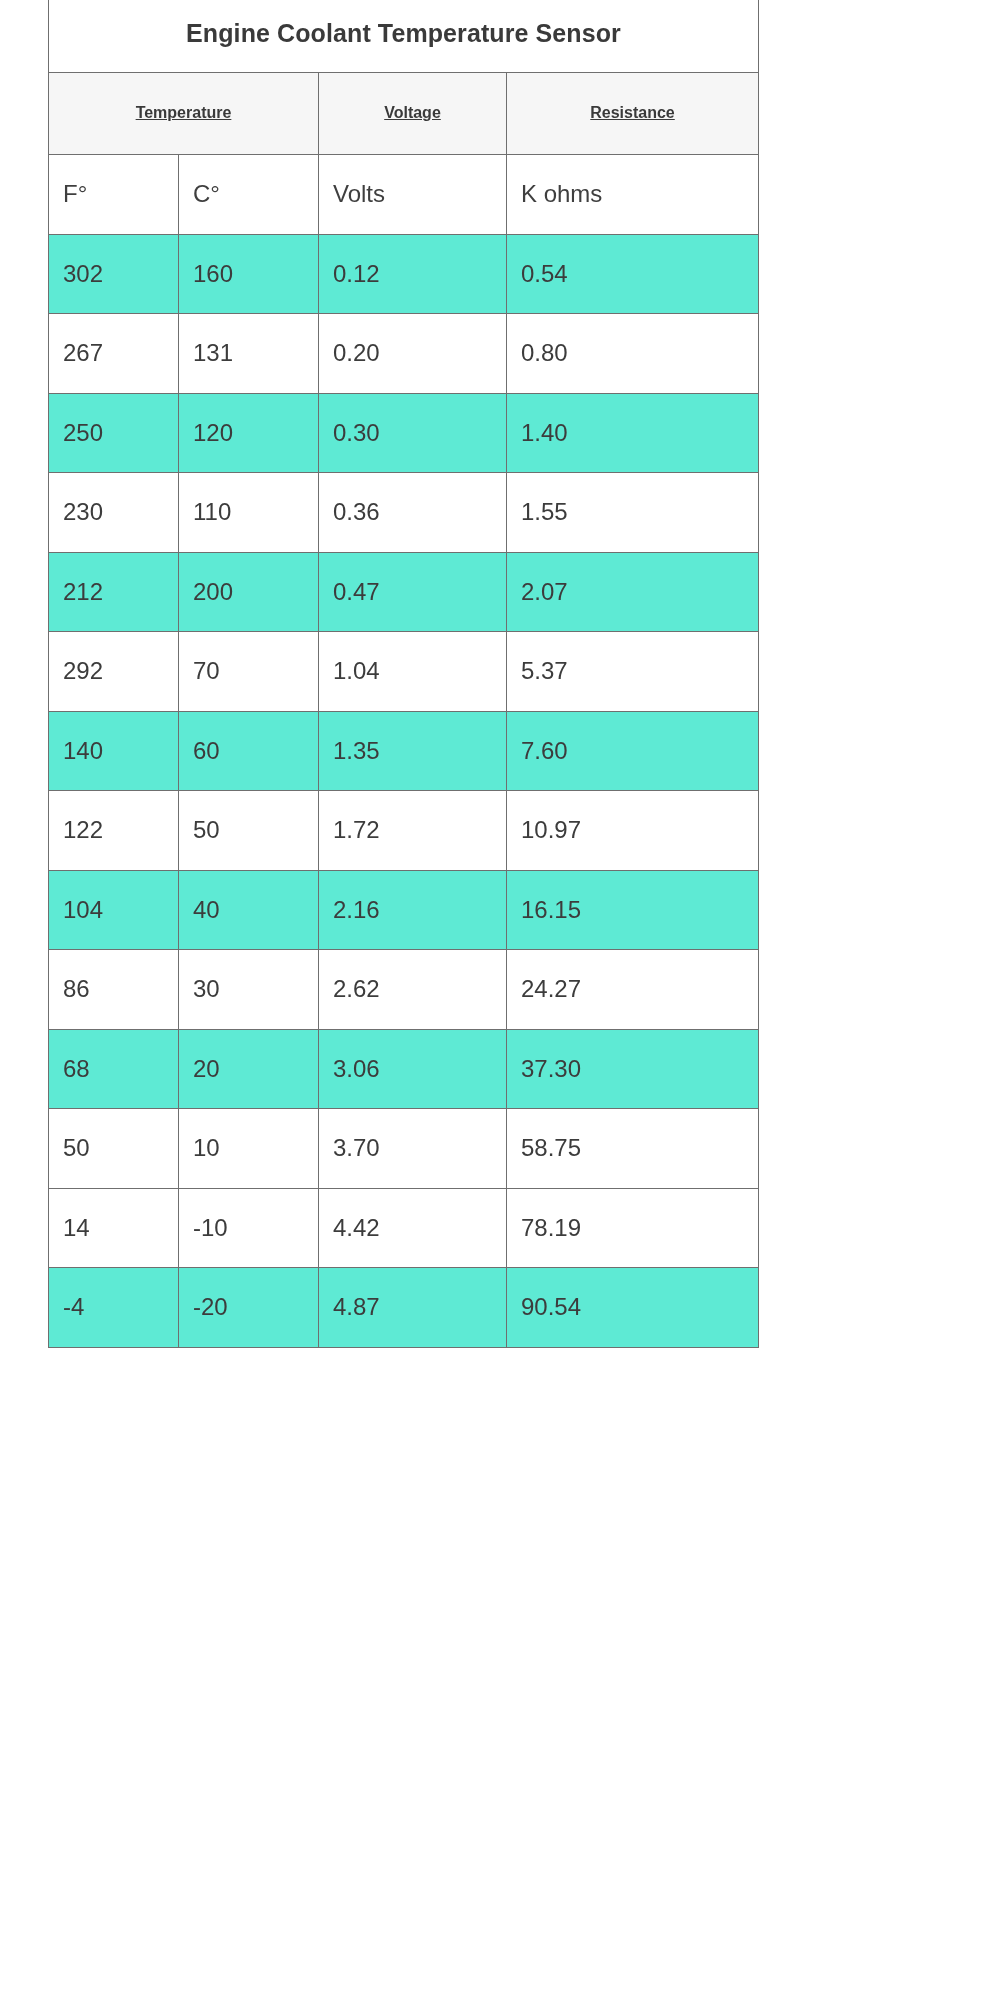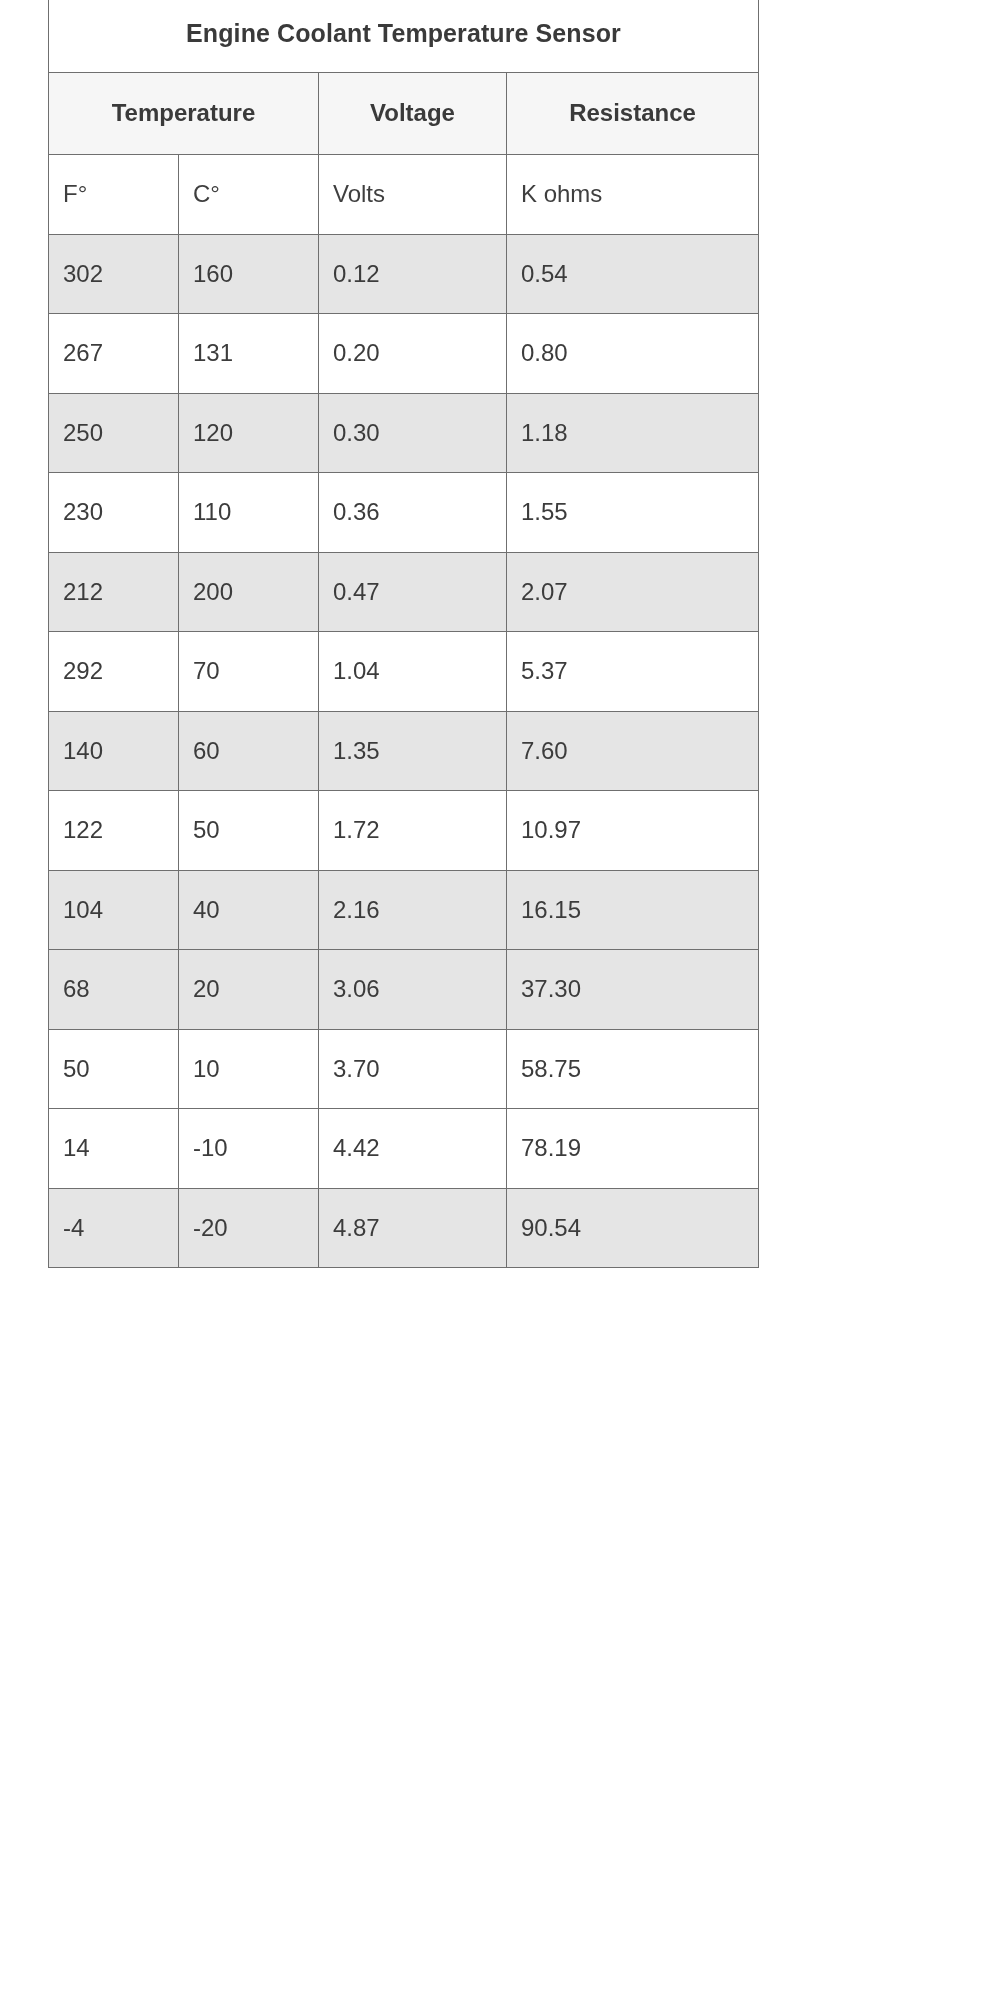--- a/index.html
+++ b/index.html
@@ -50,39 +50,40 @@
     font-size: 25px;
     font-weight: bold;
     color: #3a3a3a;
     background: #ffffff;
     border-top: none;
     letter-spacing: 0.1px;
   }
   tr.group-row th {
     height: 82px;
     text-align: center;
-    font-size: 24px;
+    font-size: 16px;
     font-weight: bold;
     color: #3a3a3a;
     background: #f6f6f6;
+    text-decoration: underline;
   }
   tr.unit-row td {
     height: 80px;
     font-size: 24px;
     color: #3f3f3f;
     background: #ffffff;
   }
   tr.data-row td {
     height: 79.5px;
     font-size: 24px;
     color: #3c3c3c;
     background: #ffffff;
   }
   tr.data-row.alt td {
-    background: #e5e5e5;
+    background: #5eead4;
   }
 </style>
 </head>
 <body>
 
 <div id="sheet">
   <table class="ect">
     <colgroup>
       <col class="c-f">
         <col class="c-c">
@@ -115,21 +116,21 @@
         <tr class="data-row">
           <td>267</td>
           <td>131</td>
           <td>0.20</td>
           <td>0.80</td>
         </tr>
         <tr class="data-row alt">
           <td>250</td>
           <td>120</td>
           <td>0.30</td>
-          <td>1.18</td>
+          <td>1.40</td>
         </tr>
         <tr class="data-row">
           <td>230</td>
           <td>110</td>
           <td>0.36</td>
           <td>1.55</td>
         </tr>
         <tr class="data-row alt">
           <td>212</td>
           <td>200</td>
@@ -153,20 +154,26 @@
           <td>50</td>
           <td>1.72</td>
           <td>10.97</td>
         </tr>
         <tr class="data-row alt">
           <td>104</td>
           <td>40</td>
           <td>2.16</td>
           <td>16.15</td>
         </tr>
+        <tr class="data-row">
+          <td>86</td>
+          <td>30</td>
+          <td>2.62</td>
+          <td>24.27</td>
+        </tr>
         <tr class="data-row alt">
           <td>68</td>
           <td>20</td>
           <td>3.06</td>
           <td>37.30</td>
         </tr>
         <tr class="data-row">
           <td>50</td>
           <td>10</td>
           <td>3.70</td>

